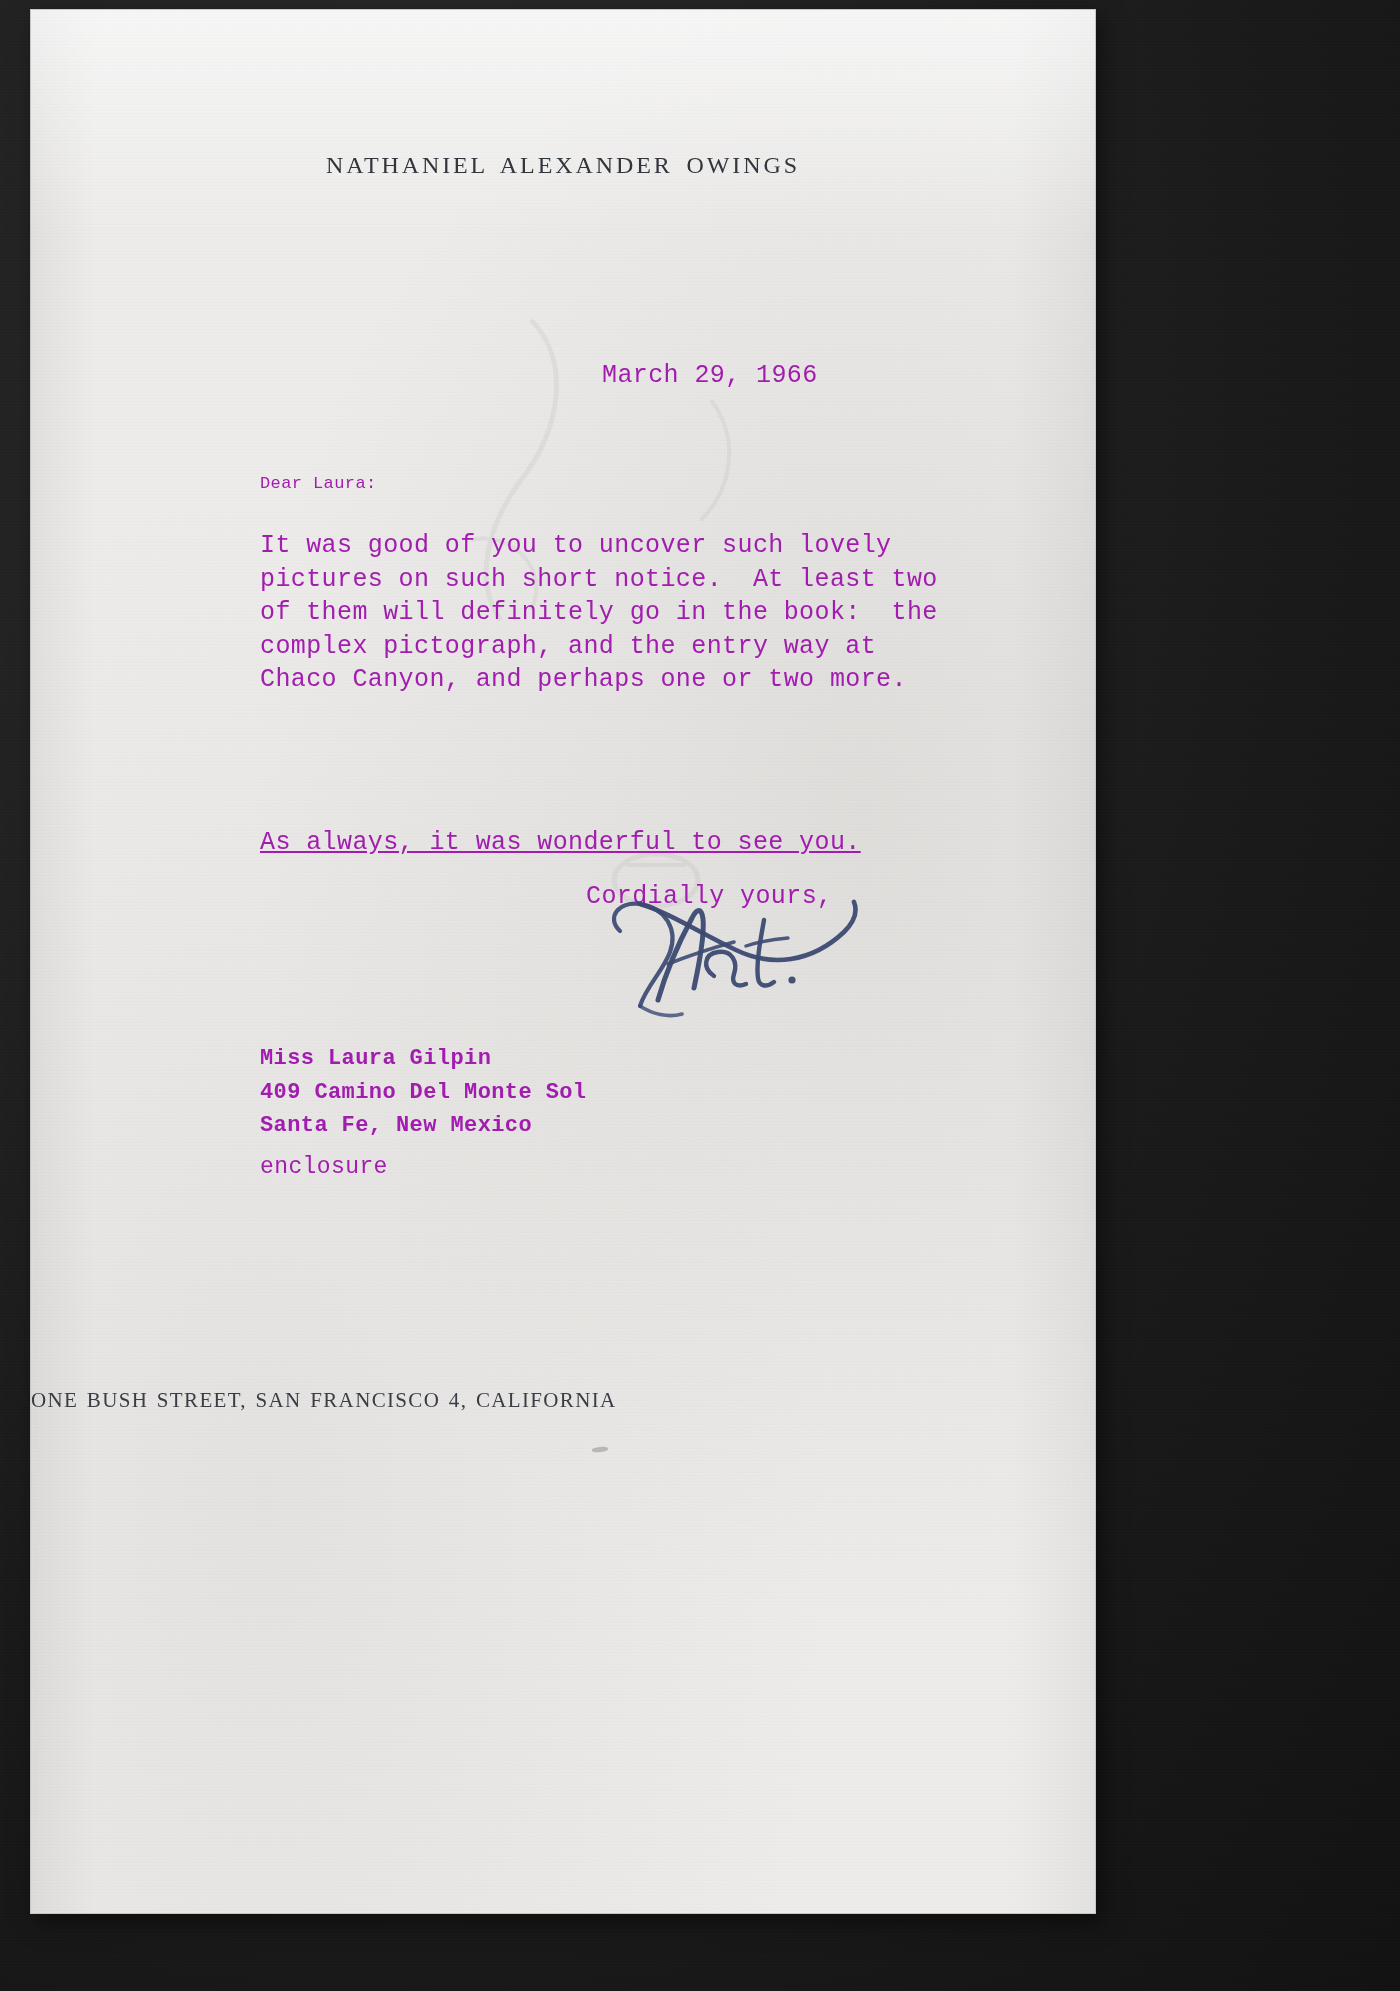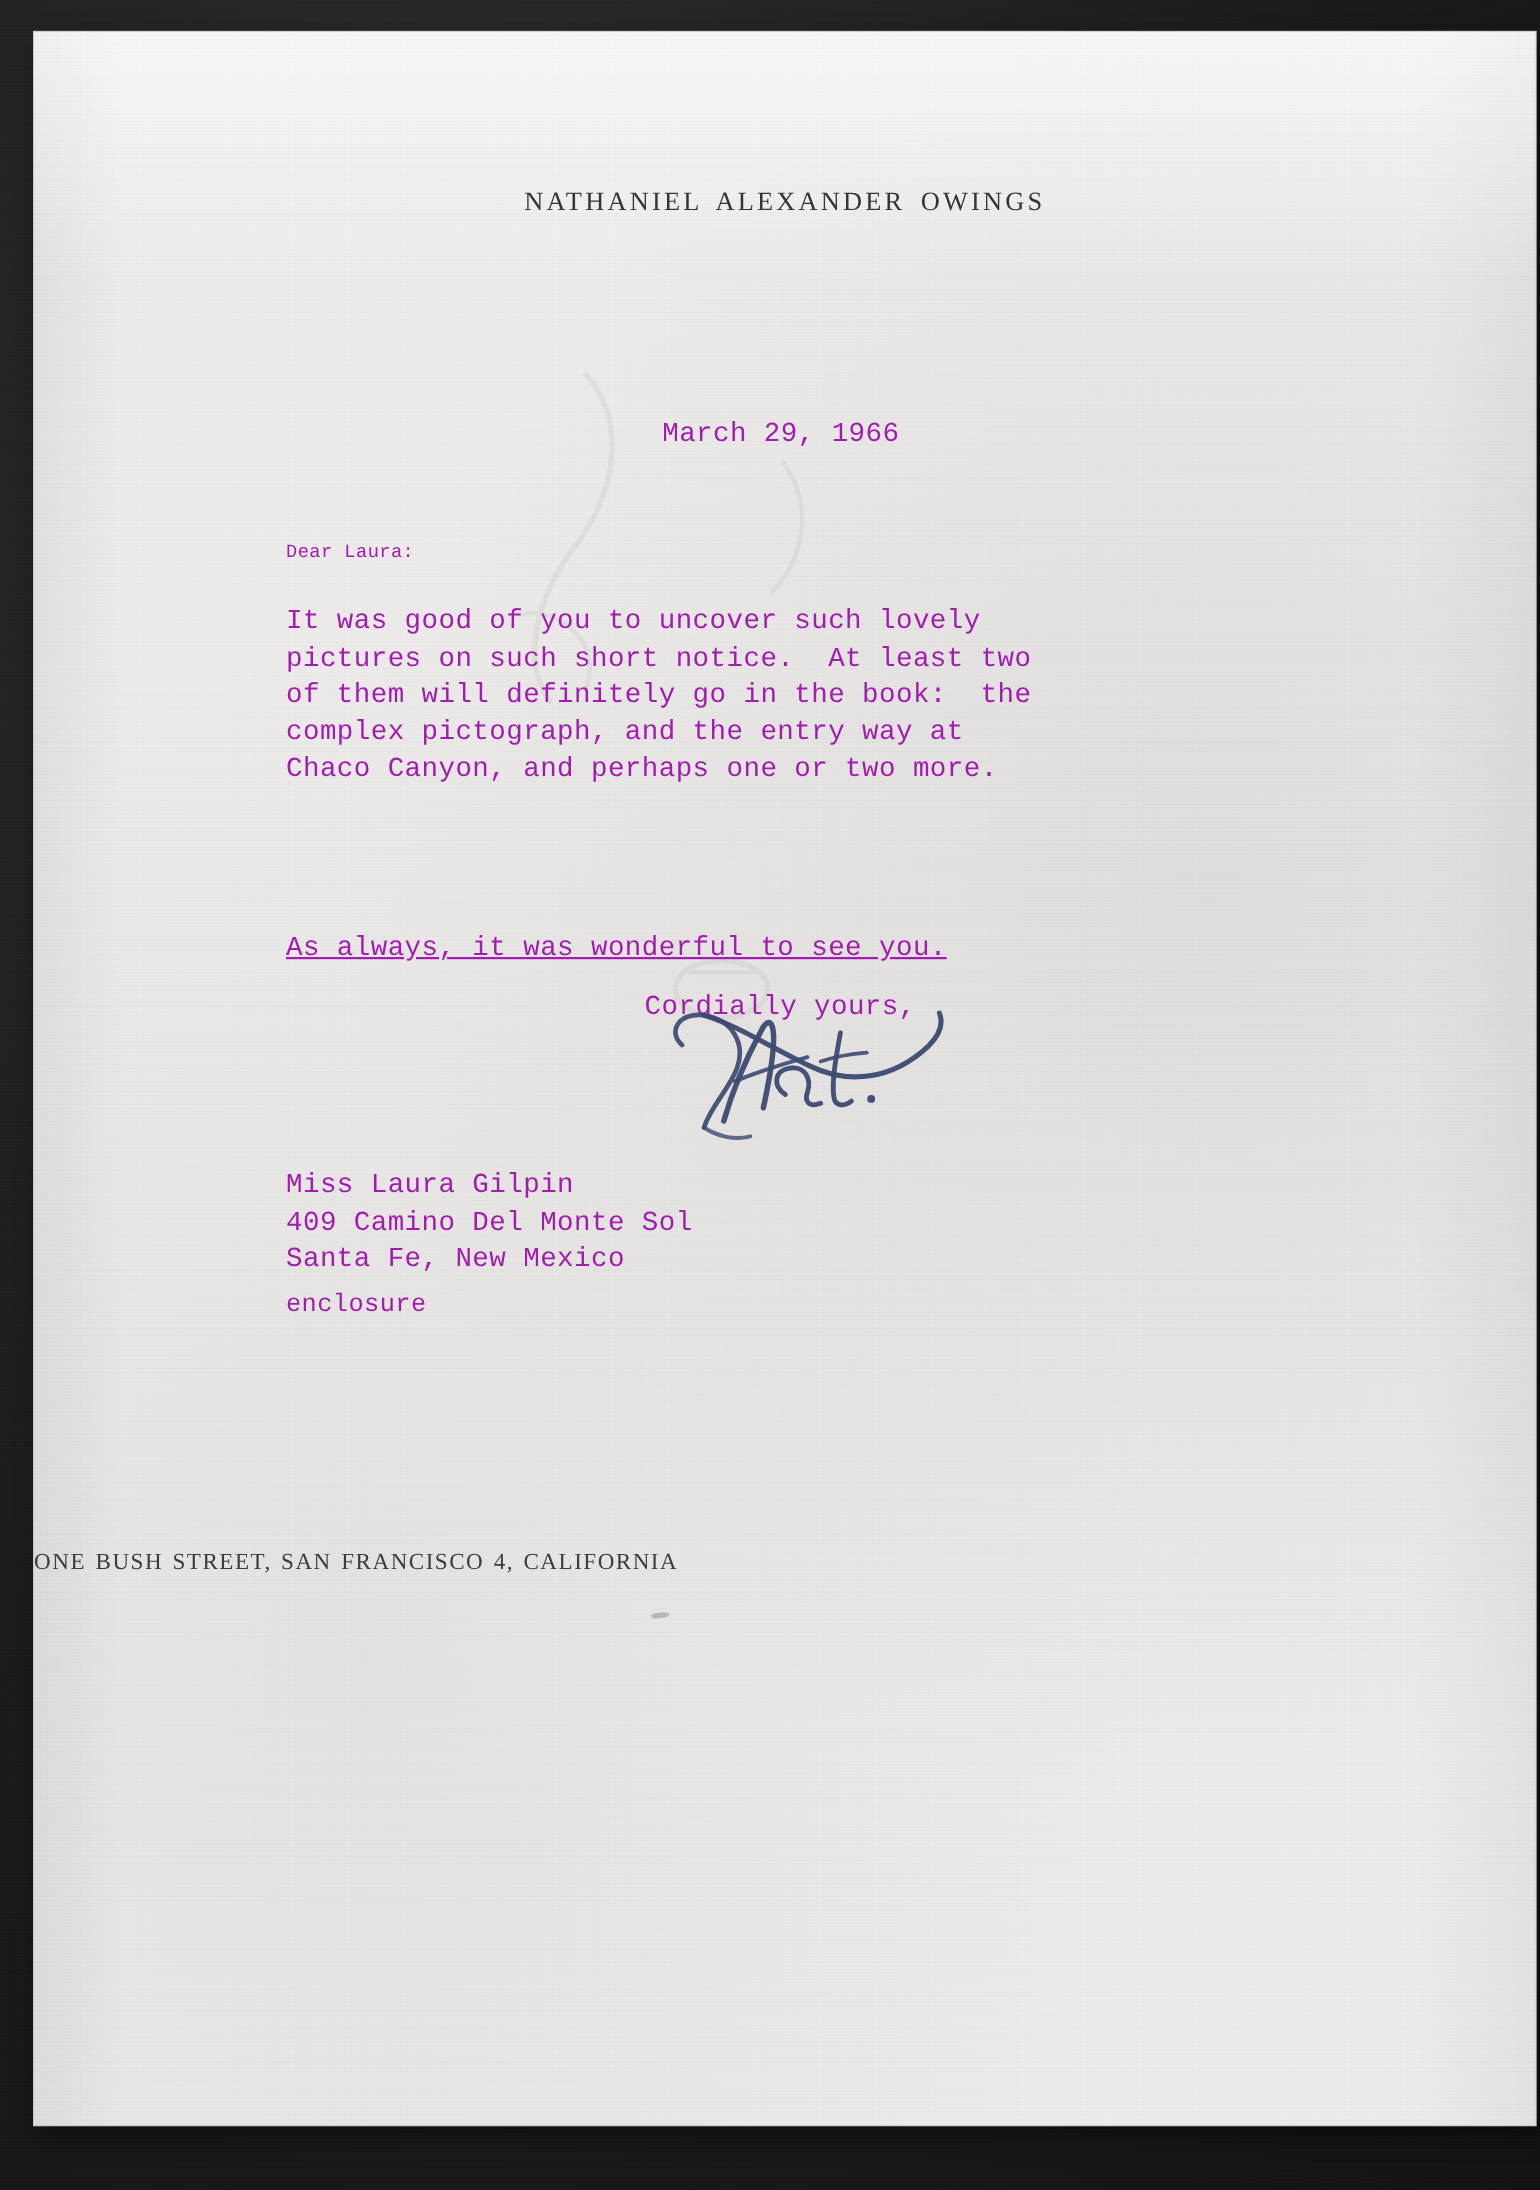--- a/index.html
+++ b/index.html
@@ -28,22 +28,22 @@
     inset: 0;
     pointer-events: none;
     background-image:
       repeating-linear-gradient(0deg, rgba(255,255,255,0.012) 0px, rgba(255,255,255,0) 2px, rgba(0,0,0,0.02) 3px);
   }
 
   
   .paper {
     position: absolute;
     left: 31px;
-    top: 29px;
-    width: 1365px;
+    top: 10px;
+    width: 1064px;
     height: 1903px;
     background: #edeceb;
     box-shadow:
       0 0 0 1px #c9c7c2,
       6px 8px 22px rgba(0,0,0,0.55);
   }
   .paper::before {
     content: "";
     position: absolute;
     inset: 0;
@@ -151,23 +151,24 @@
     height: 150px;
     pointer-events: none;
   }
   .signature svg { display: block; overflow: visible; }
 
   
   .address {
     position: absolute;
     top: 1032px;
     left: 229px;
-    font-size: 25px;
+    font-size: 22px;
     line-height: 33.5px;
     white-space: pre;
+    font-weight: bold;
   }
 
   .enclosure {
     position: absolute;
     top: 1142px;
     left: 229px;
     font-size: 23px;
     line-height: 30px;
     white-space: pre;
   }

